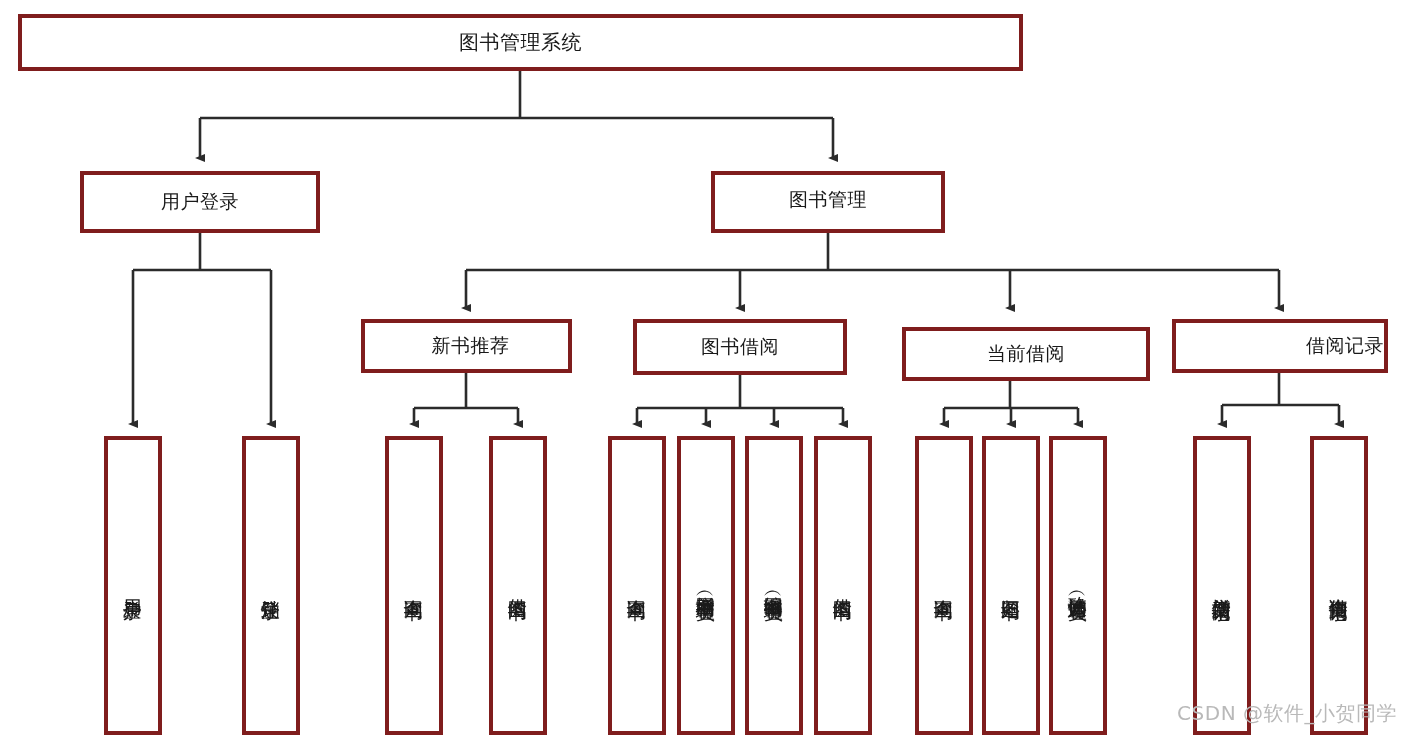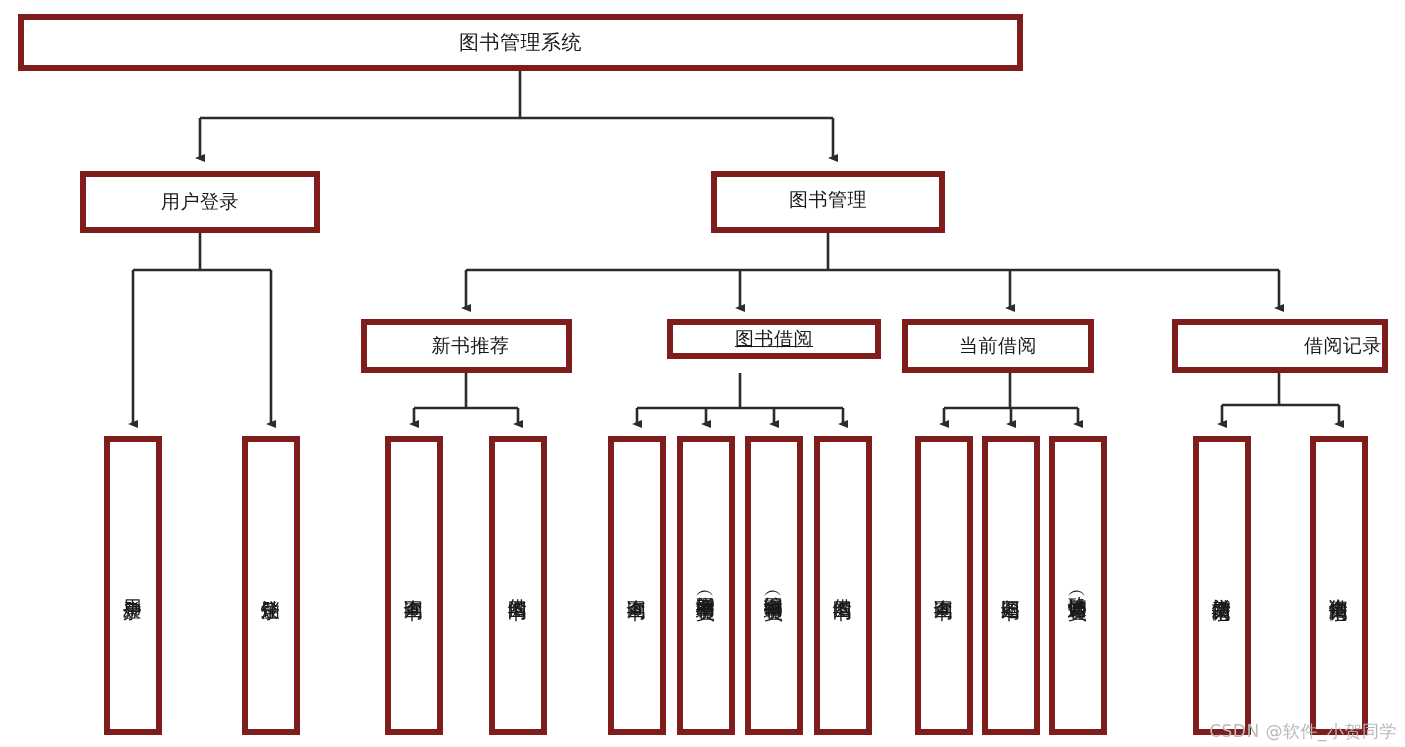--- a/index.html
+++ b/index.html
@@ -23,21 +23,21 @@
     left: 0;
     top: 0;
     width: 1405px;
     height: 747px;
     pointer-events: none;
   }
   .node {
     position: absolute;
     box-sizing: border-box;
     background: #ffffff;
-    border: 6px solid #7f1d1d;
+    border: 4px solid #7f1d1d;
     display: flex;
     align-items: center;
     justify-content: center;
     color: #1a1a1a;
     z-index: 2;
   }
   .node .lbl {
     font-size: 19px;
     line-height: 1.15;
     letter-spacing: 0.5px;
@@ -54,22 +54,22 @@
     -webkit-writing-mode: vertical-rl;
     font-size: 19px;
     line-height: 1.28;
     letter-spacing: 1px;
     white-space: nowrap;
     max-height: 280px;
   }
   .watermark {
     position: absolute;
     right: 8px;
-    bottom: 4px;
-    font-size: 17px;
+    bottom: 20px;
+    font-size: 20px;
     color: #b9b9b9;
     letter-spacing: 0.5px;
     z-index: 5;
     white-space: nowrap;
   }
 </style>
 </head>
 <body>
 
 <div id="canvas">
@@ -131,24 +131,24 @@
   <div class="node" style="left:80px; top:171px; width:240px; height:62px;">
     <span class="lbl">用户登录</span>
   </div>
   <div class="node" style="left:711px; top:171px; width:234px; height:62px;font-family:Liberation Mono, monospace;">
     <span class="lbl">图书管理</span>
   </div>
 
   <div class="node" style="left:361px; top:319px; width:211px; height:54px;padding-left:8px;">
     <span class="lbl">新书推荐</span>
   </div>
-  <div class="node" style="left:667px; top:319px; width:214px; height:40px;text-decoration:underline;">
+  <div class="node" style="left:633px; top:319px; width:214px; height:56px;">
     <span class="lbl">图书借阅</span>
   </div>
-  <div class="node" style="left:902px; top:319px; width:192px; height:54px;">
+  <div class="node" style="left:902px; top:327px; width:248px; height:54px;">
     <span class="lbl">当前借阅</span>
   </div>
   <div class="node" style="left:1172px; top:319px; width:216px; height:54px;justify-content:flex-end;">
     <span class="lbl">借阅记录</span>
   </div>
 
   <div class="node leaf" style="left:104px; top:436px; width:58px; height:299px;">
     <span class="lbl">用户登录</span>
   </div>
   <div class="node leaf" style="left:242px; top:436px; width:58px; height:299px;">

